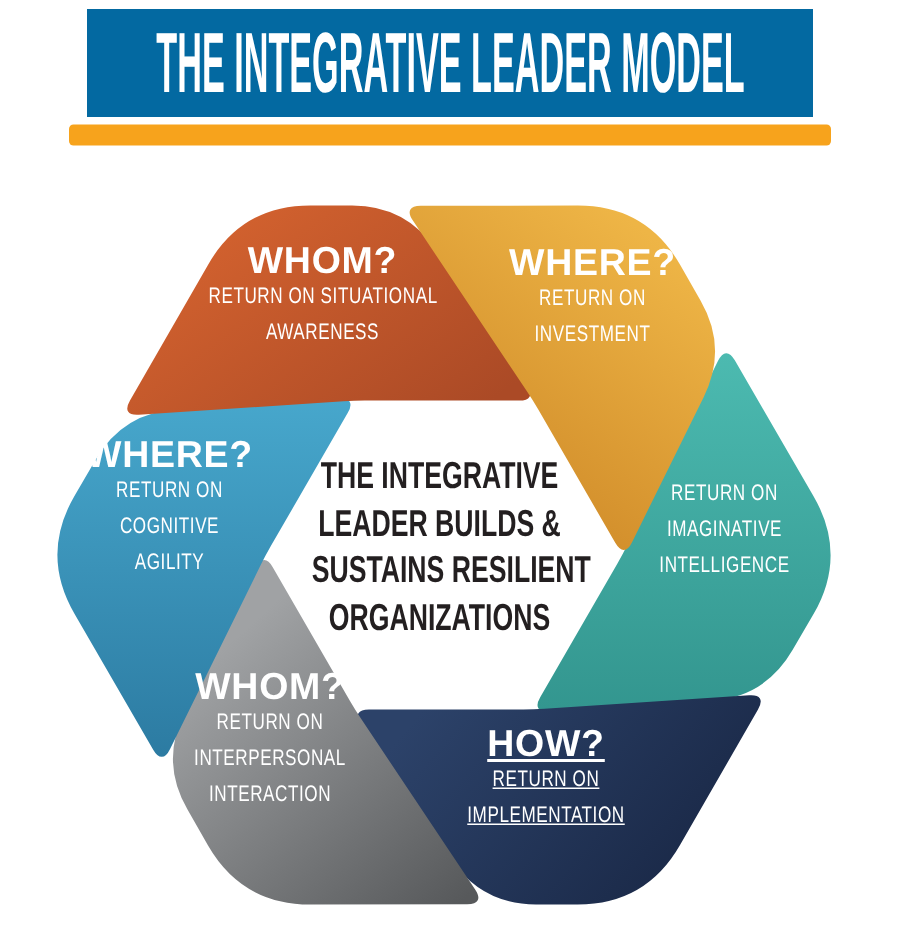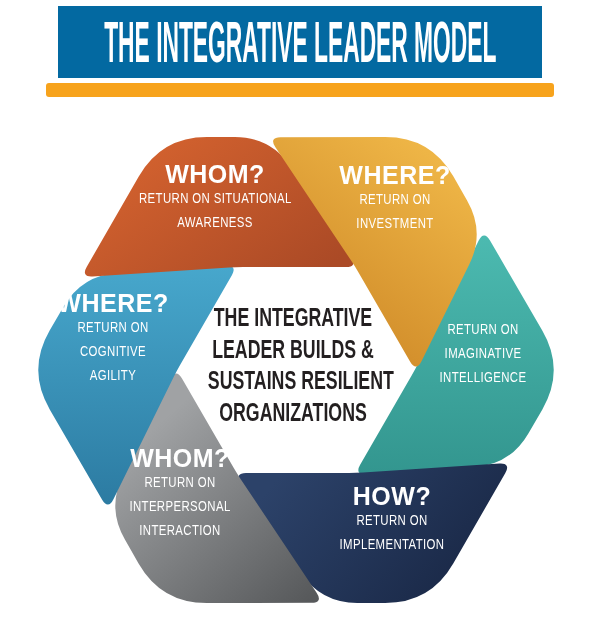--- a/index.html
+++ b/index.html
@@ -103,21 +103,21 @@
   </div>
 
   <div class="seg-label" style="left:383px;top:317px;">
     <div class="sub">
       <div>RETURN ON</div>
       <div>IMAGINATIVE</div>
       <div>INTELLIGENCE</div>
     </div>
   </div>
 
-  <div class="seg-label" style="left:292px;top:484px;">
+  <div class="seg-label" style="left:264px;top:484px;text-decoration:underline;">
     <div class="q">HOW?</div>
     <div class="sub">
       <div>RETURN ON</div>
       <div>IMPLEMENTATION</div>
     </div>
   </div>
 
   <div class="seg-label" style="left:80px;top:446px;">
     <div class="q">WHOM?</div>
     <div class="sub">

